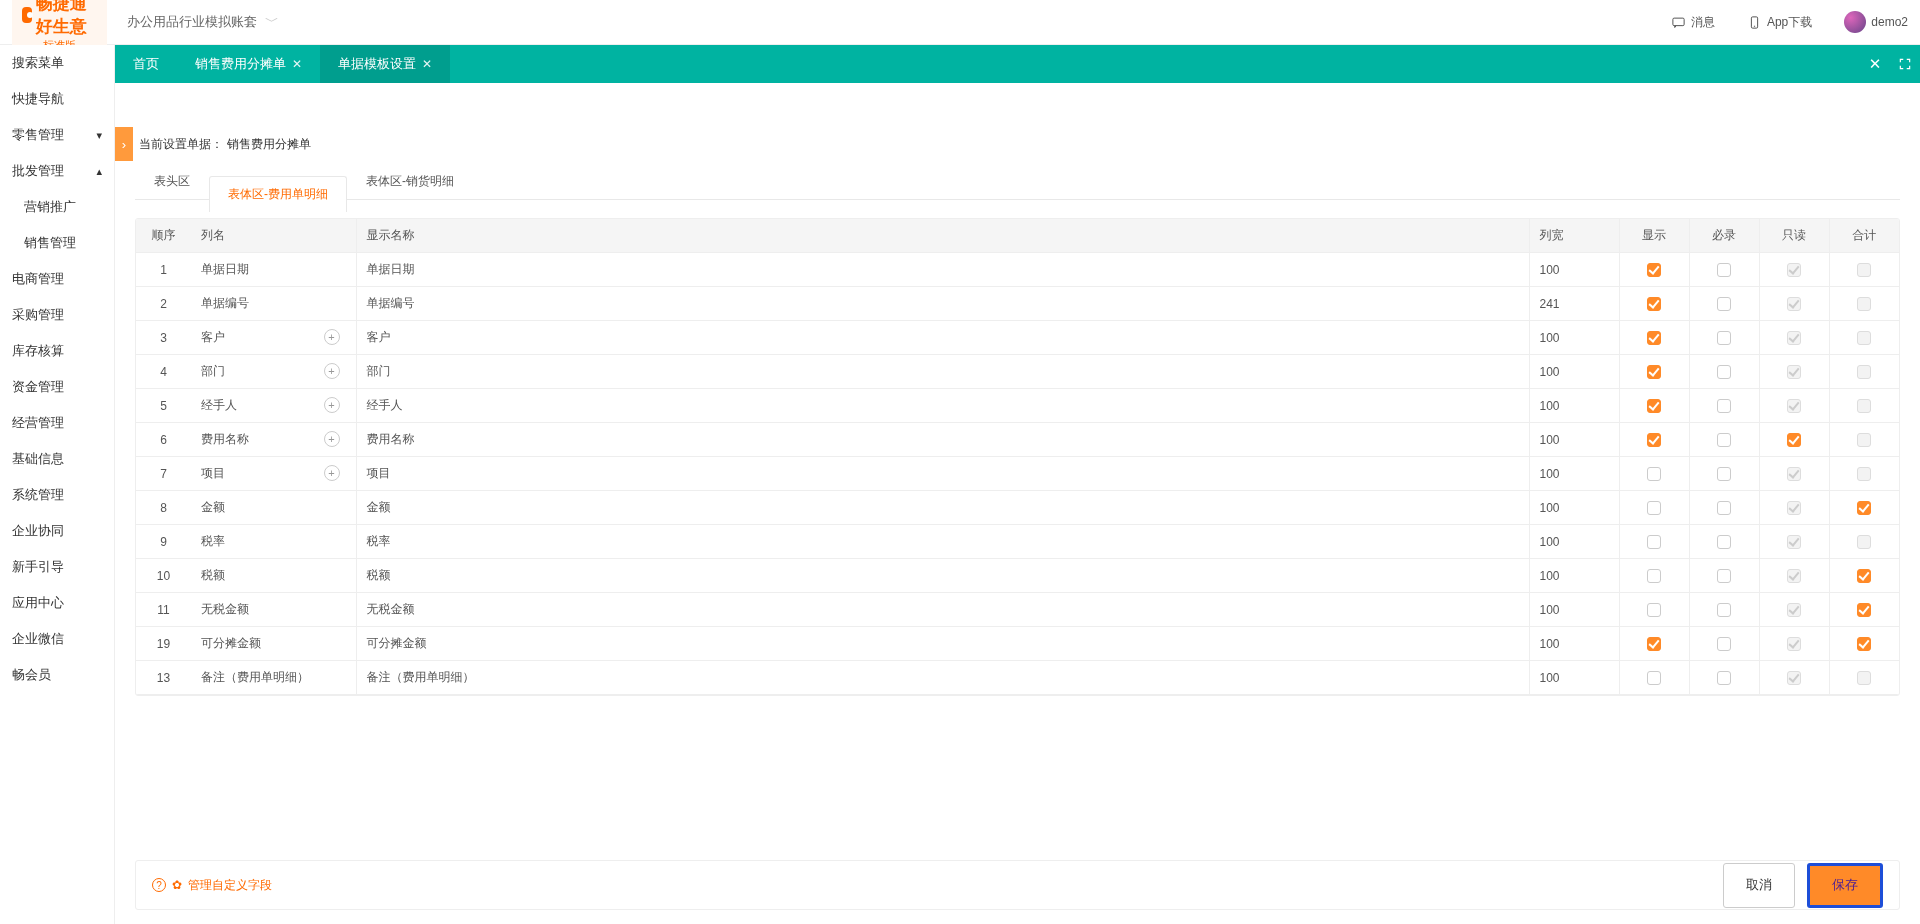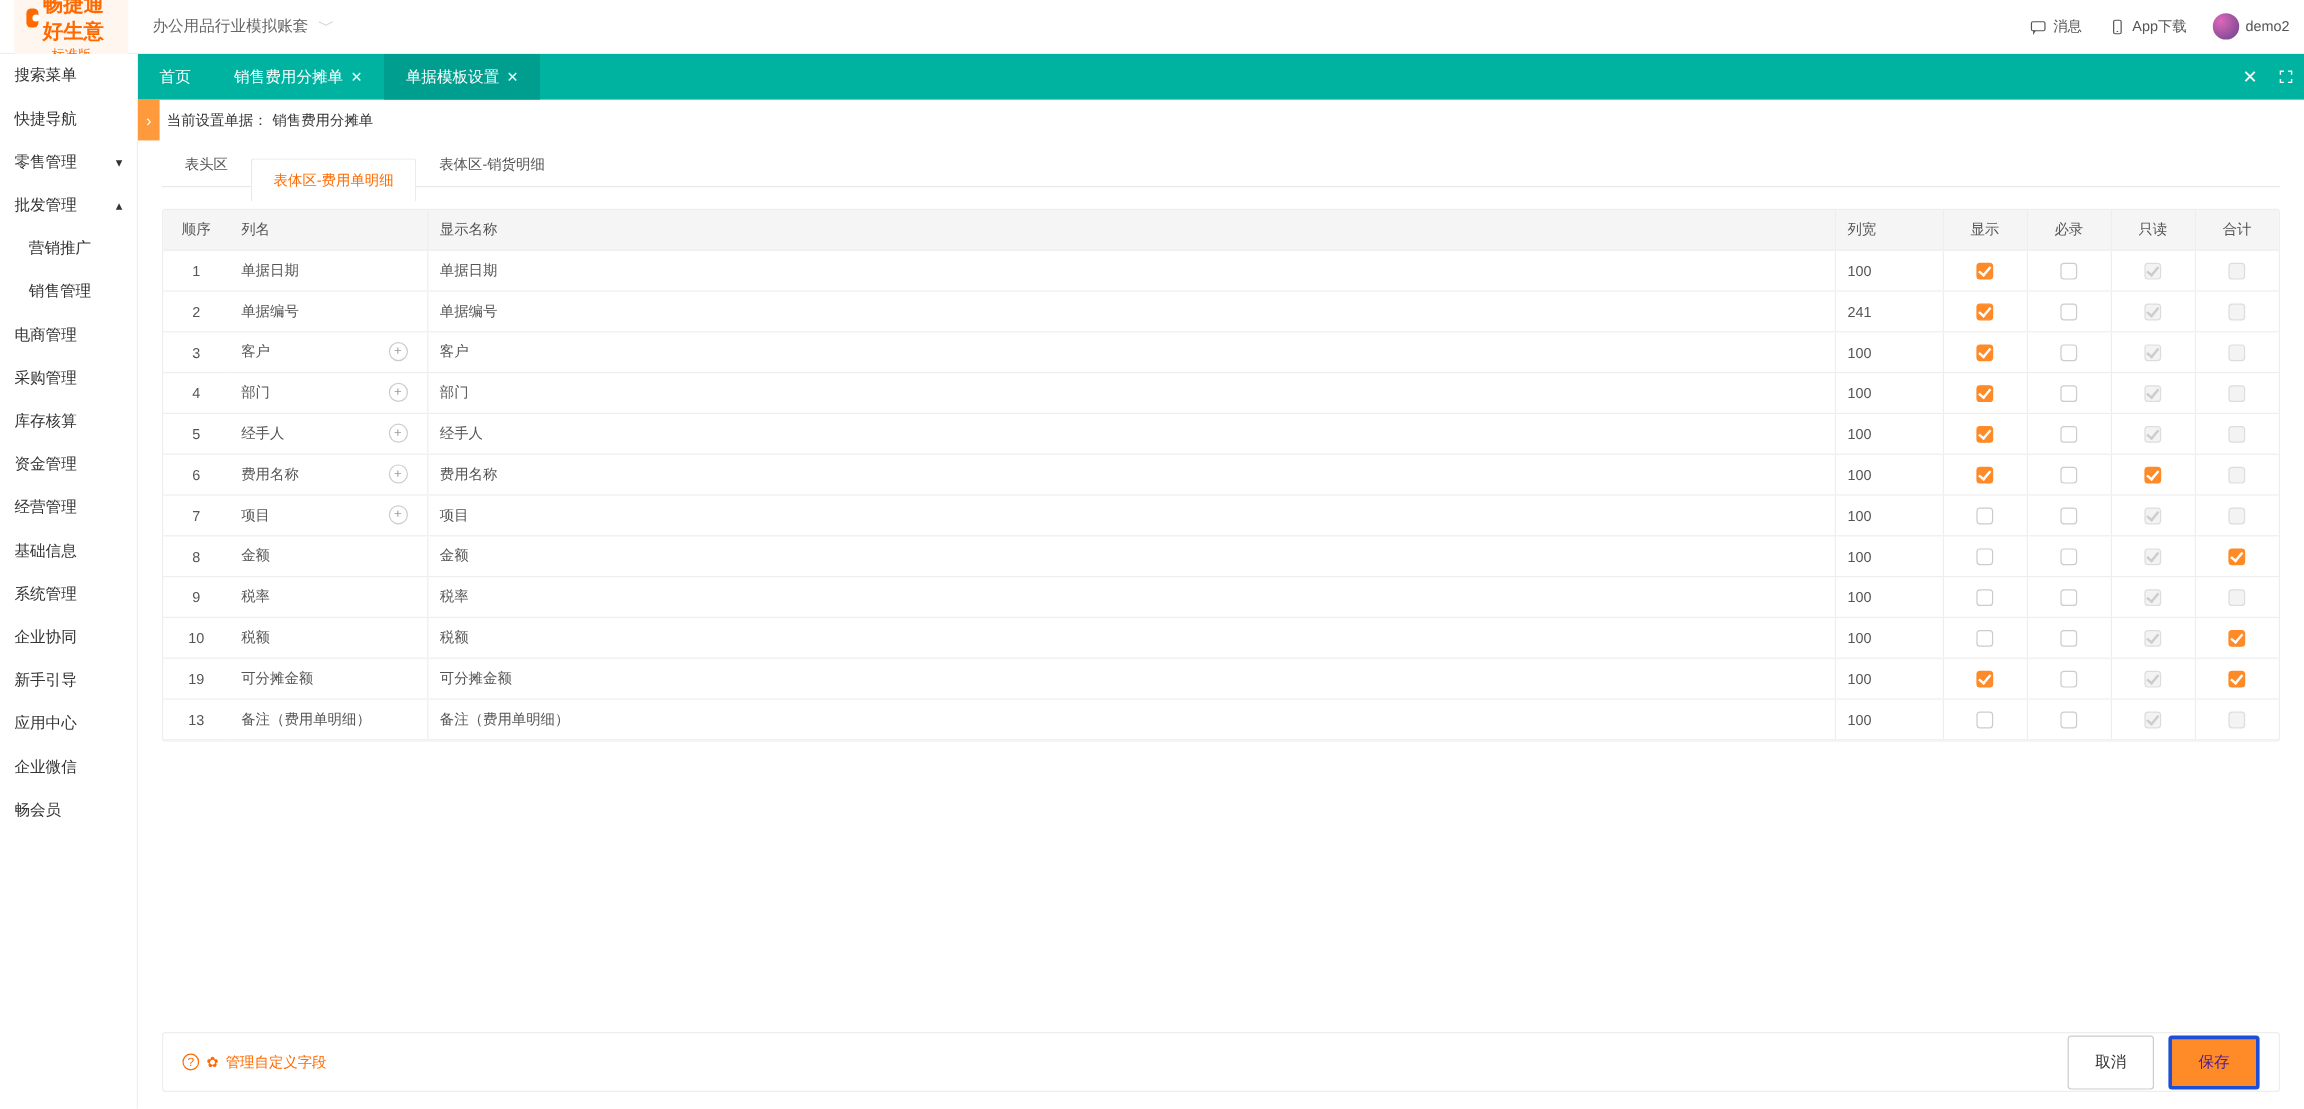--- a/index.html
+++ b/index.html
@@ -9,36 +9,36 @@
 
 .topbar { height: 45px; display: flex; align-items: center; border-bottom: 1px solid #eee; padding: 0 12px; }
 .logo { display: flex; align-items: center; background: #fff6ef; height: 45px; padding: 0 10px; width: 95px; flex-direction: column; justify-content: center; }
 .logo-row { display: flex; align-items: center; gap: 4px; }
 .logo-mark { width: 16px; height: 16px; background: #ff6a00; border-radius: 4px; position: relative; }
 .logo-mark:after { content: ""; position: absolute; width: 6px; height: 6px; background: #fff; border-radius: 50%; left: 5px; top: 5px; }
 .logo-text { font-size: 17px; color: #ff6a00; font-weight: bold; }
 .logo-sub { font-size: 11px; color: #ff6a00; }
 .company-select { margin-left: 20px; color: #666; font-size: 13px; display: flex; align-items: center; gap: 8px; cursor: pointer; }
 .company-select .chev { color: #ccc; font-size: 14px; }
-.topbar-right { margin-left: auto; display: flex; align-items: center; gap: 22px; color: #555; }
+.topbar-right { margin-left: auto; display: flex; align-items: center; gap: 32px; color: #555; }
 .topbar-item { display: flex; align-items: center; gap: 5px; cursor: pointer; font-size: 12px; }
 .avatar { width: 22px; height: 22px; border-radius: 50%; background: radial-gradient(circle at 30% 30%, #d6b, #648); }
 .icon-svg { width: 15px; height: 15px; }
 
 
 .body-row { flex: 1; display: flex; min-height: 0; }
 
 
 .sidebar { width: 115px; background: #fff; border-right: 1px solid #eee; overflow-y: auto; font-size: 13px; }
 .side-item { height: 36px; display: flex; align-items: center; padding: 0 12px; color: #333; cursor: pointer; justify-content: space-between; }
 .side-item.sub { padding-left: 24px; color: #333; }
 .side-item .caret { font-size: 11px; color: #333; }
 
 
-.main { flex: 1; display: flex; flex-direction: column; min-width: 0; }
+.main { flex: 1; display: flex; flex-direction: column; min-width: 0; gap: 44px; }
 .tabstrip { height: 38px; background: #00b3a1; display: flex; align-items: stretch; color: #fff; }
 .tab { padding: 0 18px; display: flex; align-items: center; gap: 6px; font-size: 13px; cursor: pointer; }
 .tab.active { background: #009e8e; }
 .tab .x { font-size: 12px; opacity: .9; }
 .tabstrip-right { margin-left: auto; display: flex; align-items: center; }
 .tabstrip-right .tbtn { width: 30px; height: 38px; display: flex; align-items: center; justify-content: center; cursor: pointer; color: #fff; font-size: 15px; }
 
 
 .content { flex: 1; padding: 0 0 0 0; display: flex; flex-direction: column; min-height: 0; }
 .crumb { display: flex; align-items: center; height: 34px; font-size: 12px; color: #333; }
@@ -324,20 +324,30 @@
                   <td class="c">10</td>
                   <td><span>税额</span></td>
                   <td class="col-divider">税额</td>
                   <td class="col-divider">100</td>
                   <td class="c col-divider"><span class="chk"></span></td>
                   <td class="c col-divider"><span class="chk"></span></td>
                   <td class="c col-divider"><span class="chk on dis"></span></td>
                   <td class="c col-divider"><span class="chk on"></span></td>
                 </tr>
                 <tr>
+                  <td class="c">11</td>
+                  <td><span>无税金额</span></td>
+                  <td class="col-divider">无税金额</td>
+                  <td class="col-divider">100</td>
+                  <td class="c col-divider"><span class="chk"></span></td>
+                  <td class="c col-divider"><span class="chk"></span></td>
+                  <td class="c col-divider"><span class="chk on dis"></span></td>
+                  <td class="c col-divider"><span class="chk on"></span></td>
+                </tr>
+                <tr>
                   <td class="c">19</td>
                   <td><span>可分摊金额</span></td>
                   <td class="col-divider">可分摊金额</td>
                   <td class="col-divider">100</td>
                   <td class="c col-divider"><span class="chk on"></span></td>
                   <td class="c col-divider"><span class="chk"></span></td>
                   <td class="c col-divider"><span class="chk on dis"></span></td>
                   <td class="c col-divider"><span class="chk on"></span></td>
                 </tr>
                 <tr>

